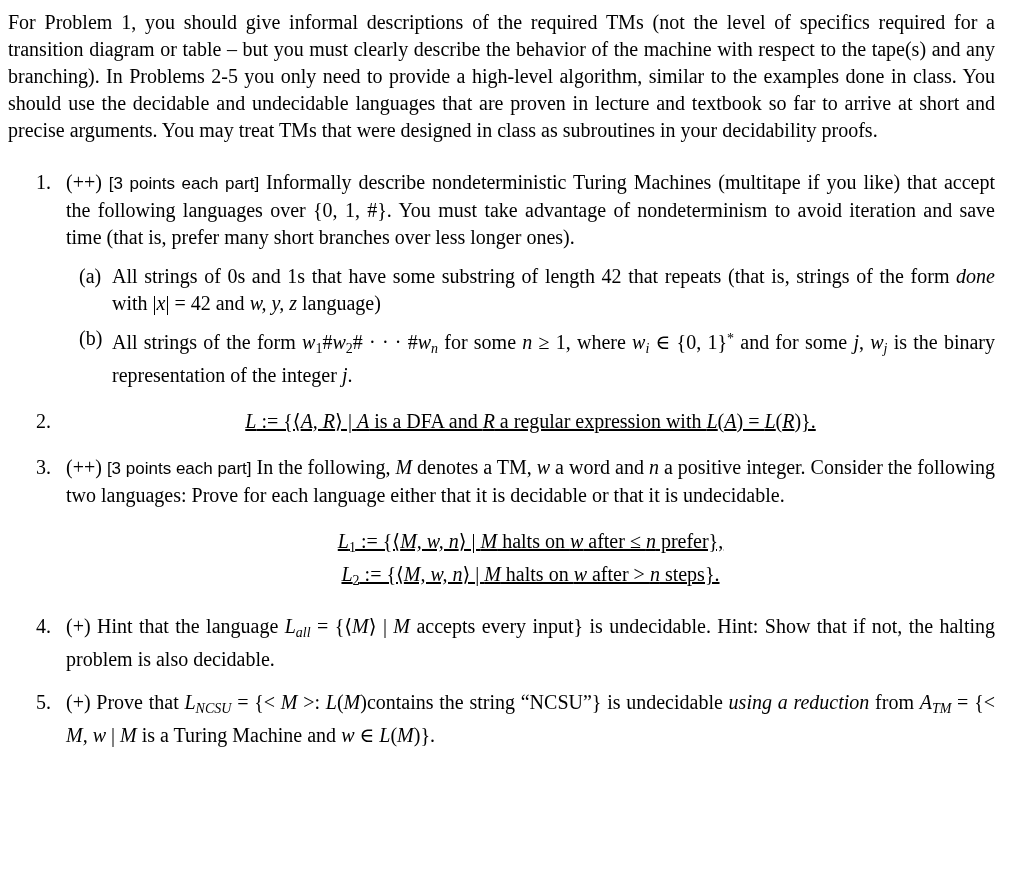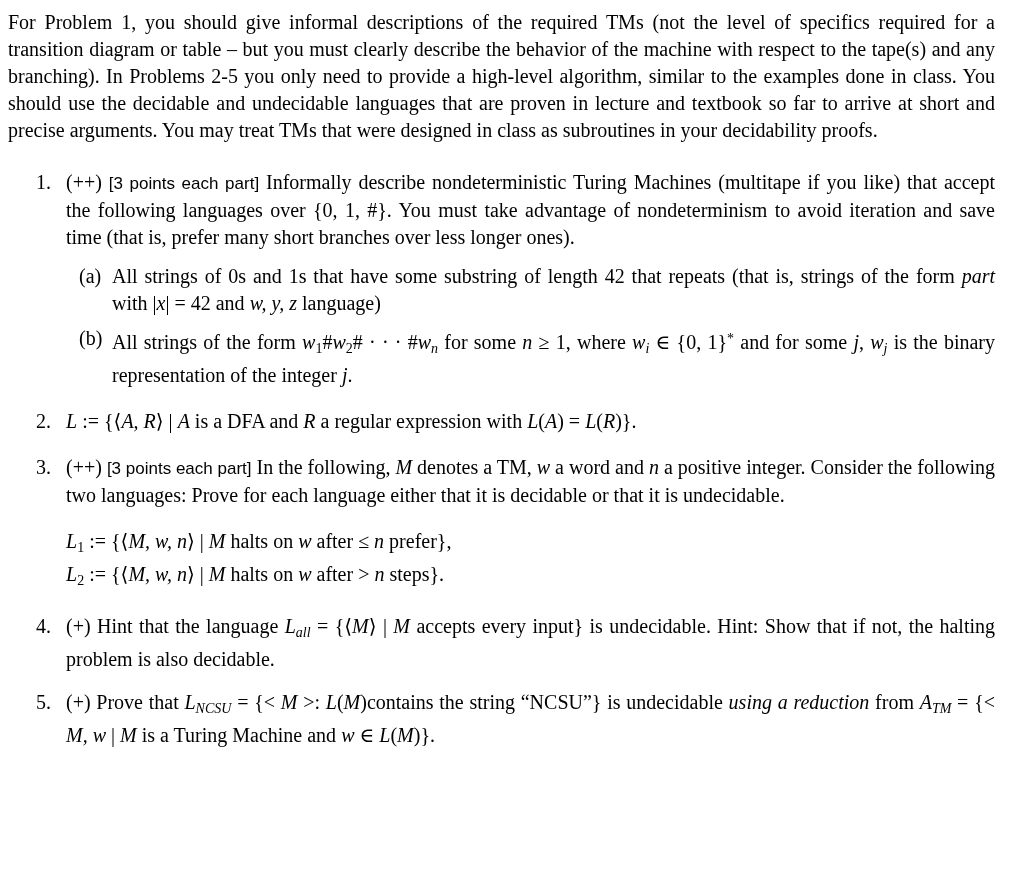--- a/index.html
+++ b/index.html
@@ -20,21 +20,21 @@
   .para { text-align: justify; }
   .intro { margin-bottom: 25px; }
 
   .problem { position: relative; padding-left: 58px; margin-bottom: 16px; }
   .num { position: absolute; left: 28px; top: 0; }
 
   .subitems { margin-top: 12px; }
   .subitem { position: relative; padding-left: 46px; margin-bottom: 8px; }
   .sublabel { position: absolute; left: 13px; top: 0; }
 
-  .display { text-align: left; margin: 19px 0 19px 0; }
+  .display { text-align: center; margin: 19px 0 19px 0; text-decoration: underline; }
   .eqline { display: block; }
 
   .seg.i { font-style: italic; }
   .seg.sf { font-family: "Liberation Sans", "DejaVu Sans", sans-serif; font-size: 17px; }
   .seg.sub { font-size: 14px; vertical-align: -4px; }
   .seg.isub { font-size: 14px; vertical-align: -4px; font-style: italic; }
   .seg.sup { font-size: 14px; vertical-align: 6px; }
 </style>
 </head>
 <body>
@@ -45,21 +45,21 @@
 
   <div>
 
     <div class="problem">
       <span class="num">1.</span>
       <div>
         <p class="para"><span class="seg">(++) </span><span class="seg sf">[3 points each part]</span><span class="seg"> Informally describe nondeterministic Turing Machines (multitape if you like) that accept the following languages over {0, 1, #}. You must take advantage of nondeterminism to avoid iteration and save time (that is, prefer many short branches over less longer ones).</span></p>
         <div class="subitems">
           <div class="subitem">
             <span class="sublabel">(a)</span>
-            <p class="para"><span class="seg">All strings of 0s and 1s that have some substring of length 42 that repeats (that is, strings of the form </span><span class="seg i">part</span><span class="seg"> with |</span><span class="seg i">x</span><span class="seg">| = 42 and </span><span class="seg i">w, y, z</span><span class="seg"> language)</span></p>
+            <p class="para"><span class="seg">All strings of 0s and 1s that have some substring of length 42 that repeats (that is, strings of the form </span><span class="seg i">done</span><span class="seg"> with |</span><span class="seg i">x</span><span class="seg">| = 42 and </span><span class="seg i">w, y, z</span><span class="seg"> language)</span></p>
           </div>
           <div class="subitem">
             <span class="sublabel">(b)</span>
             <p class="para"><span class="seg">All strings of the form </span><span class="seg i">w</span><span class="seg sub">1</span><span class="seg">#</span><span class="seg i">w</span><span class="seg sub">2</span><span class="seg"># · · · #</span><span class="seg i">w</span><span class="seg isub">n</span><span class="seg"> for some </span><span class="seg i">n</span><span class="seg"> ≥ 1, where </span><span class="seg i">w</span><span class="seg isub">i</span><span class="seg"> ∈ {0, 1}</span><span class="seg sup">*</span><span class="seg"> and for some </span><span class="seg i">j</span><span class="seg">, </span><span class="seg i">w</span><span class="seg isub">j</span><span class="seg"> is the binary representation of the integer </span><span class="seg i">j</span><span class="seg">.</span></p>
           </div>
         </div>
       </div>
     </div>
 
     <div class="problem">

